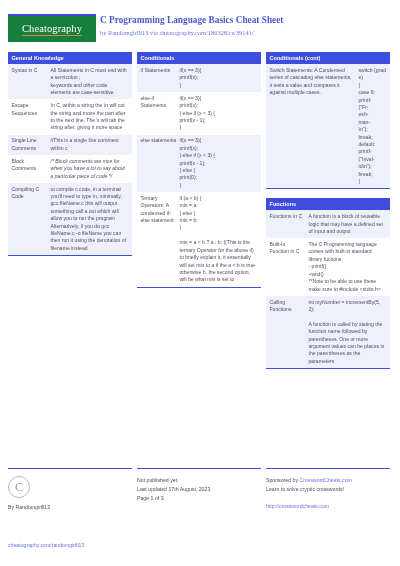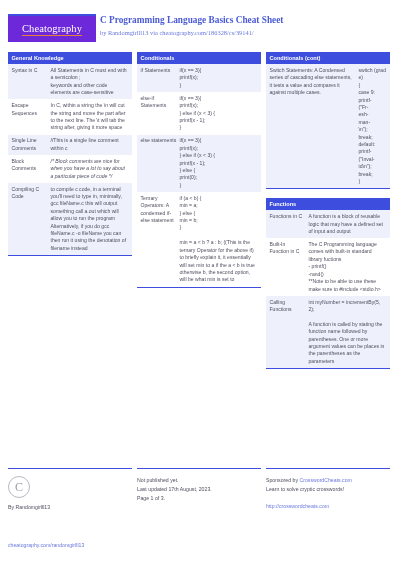--- a/index.html
+++ b/index.html
@@ -14,21 +14,21 @@
   
   .header {
     display: flex;
     align-items: flex-start;
     padding: 14px 8px 0 8px;
     height: 48px;
   }
   .logo-box {
     width: 88px;
     height: 28px;
-    background: #6d28d9;
+    background: #15803d;
     border-top: 2px solid #3d4ddd;
     display: flex;
     align-items: center;
     justify-content: center;
     flex: none;
   }
   .logo-text {
     color: #ffffff;
     font-family: "Liberation Serif", serif;
     font-size: 10.5px;

